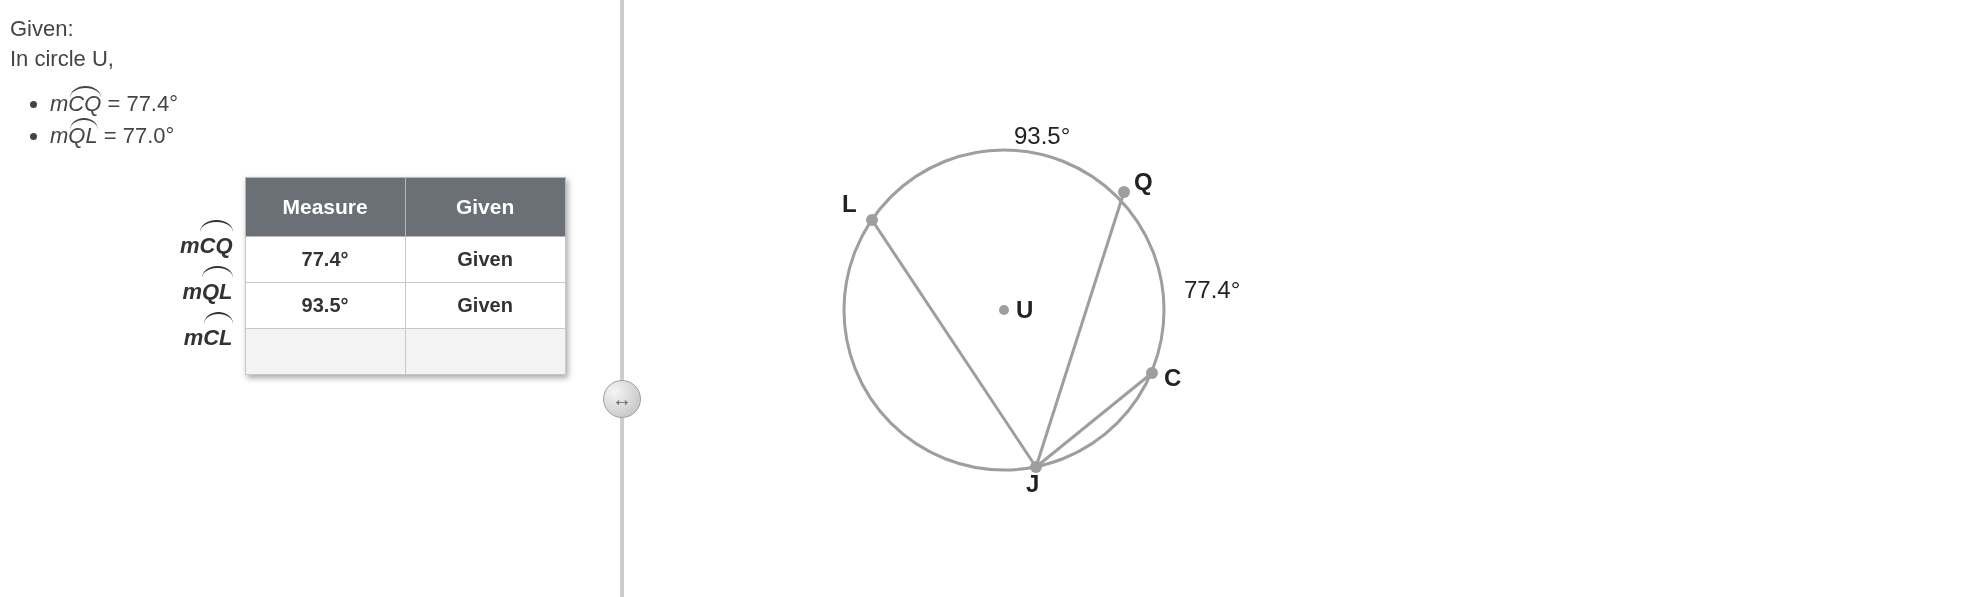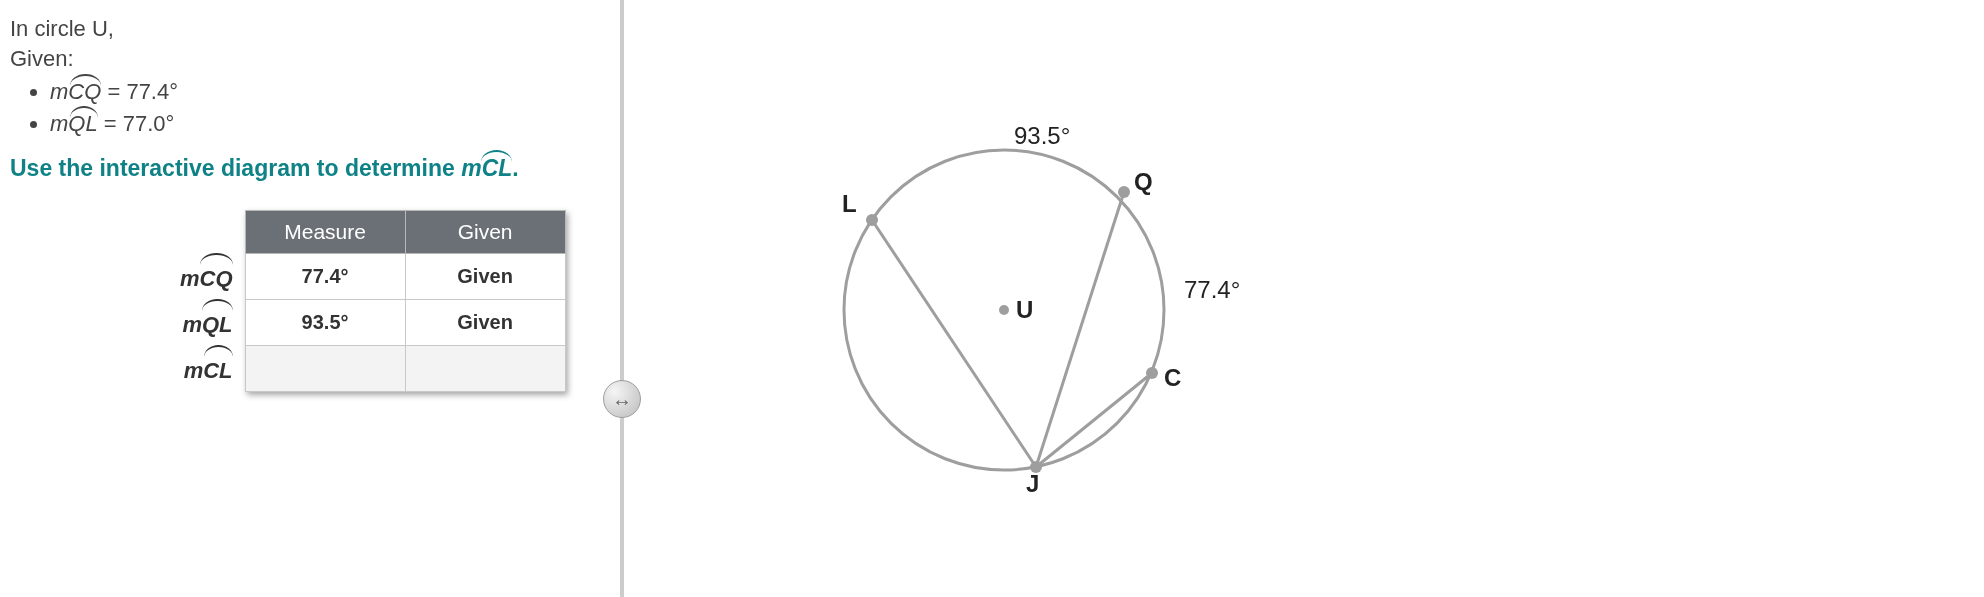--- a/index.html
+++ b/index.html
@@ -38,21 +38,21 @@
     border: 1px solid #9e9e9e;
     display: flex;
     align-items: center; justify-content: center;
     color: #666;
     font-size: 20px;
   }
   .right-panel {
     flex: 1;
     position: relative;
   }
-  .bullets { margin: 4px 0 0 0; padding-left: 40px; }
+  .bullets { margin: 16px 0 0 0; padding-left: 40px; }
   .bullets li { margin: 2px 0; }
   .italic { font-style: italic; }
   .arc-wrap { position: relative; display: inline-block; }
   .arc::before {
     content: "";
     position: absolute;
     top: -3px;
     left: 20px;
     right: 0;
     height: 10px;
@@ -83,25 +83,25 @@
   .row-heads .rh-spacer { height: 46px; }
   .row-heads .rh { height: 46px; display:flex; align-items:center; font-style: italic; position: relative; }
   table.data {
     border-collapse: collapse;
     box-shadow: 2px 3px 6px rgba(0,0,0,0.35);
     background: #fff;
   }
   table.data th {
     background: #6b7076;
     color: #fff;
-    font-weight: 400;
+    font-weight: 700;
     padding: 0 22px;
     border: 1px solid #b8b8b8;
     font-size: 21px;
-    height: 43px;
+    height: 59px;
   }
   table.data td {
     border: 1px solid #c8c8c8;
     text-align: center;
     padding: 8px 22px;
     font-weight: 700;
     color: #333;
     height: 46px;
     font-size: 20px;
     min-width: 160px;
@@ -114,40 +114,34 @@
     width: 400px; height: 400px;
   }
   .lbl { position:absolute; font-weight:700; font-size:24px; color:#222; }
   .deglbl { position:absolute; font-size:24px; color:#222; }
 </style>
 </head>
 <body>
 
 <div class="container">
   <div class="left-panel">
+    <div>Given:</div>
     <div>In circle U,</div>
-    <div>Given:</div>
     <ul class="bullets">
       <li>
         <span class="italic arc-wrap arc">
           <span>m</span><span>CQ</span>
         </span><span> = 77.4°</span>
       </li>
       <li>
         <span class="italic arc-wrap arc">
           <span>m</span><span>QL</span>
         </span><span> = 77.0°</span>
       </li>
     </ul>
-    <div class="prompt">
-      <span>Use the interactive diagram to determine </span>
-      <span class="italic arc-wrap arc">
-        <span>m</span><span>CL</span>
-      </span><span>.</span>
-    </div>
 
     <div class="tbl-area">
       <div class="row-heads">
         <div class="rh-spacer"></div>
         <div class="rh arc-wrap arc">
           <span>m</span>
             <span>CQ</span>
         </div>
         <div class="rh arc-wrap arc">
           <span>m</span>

